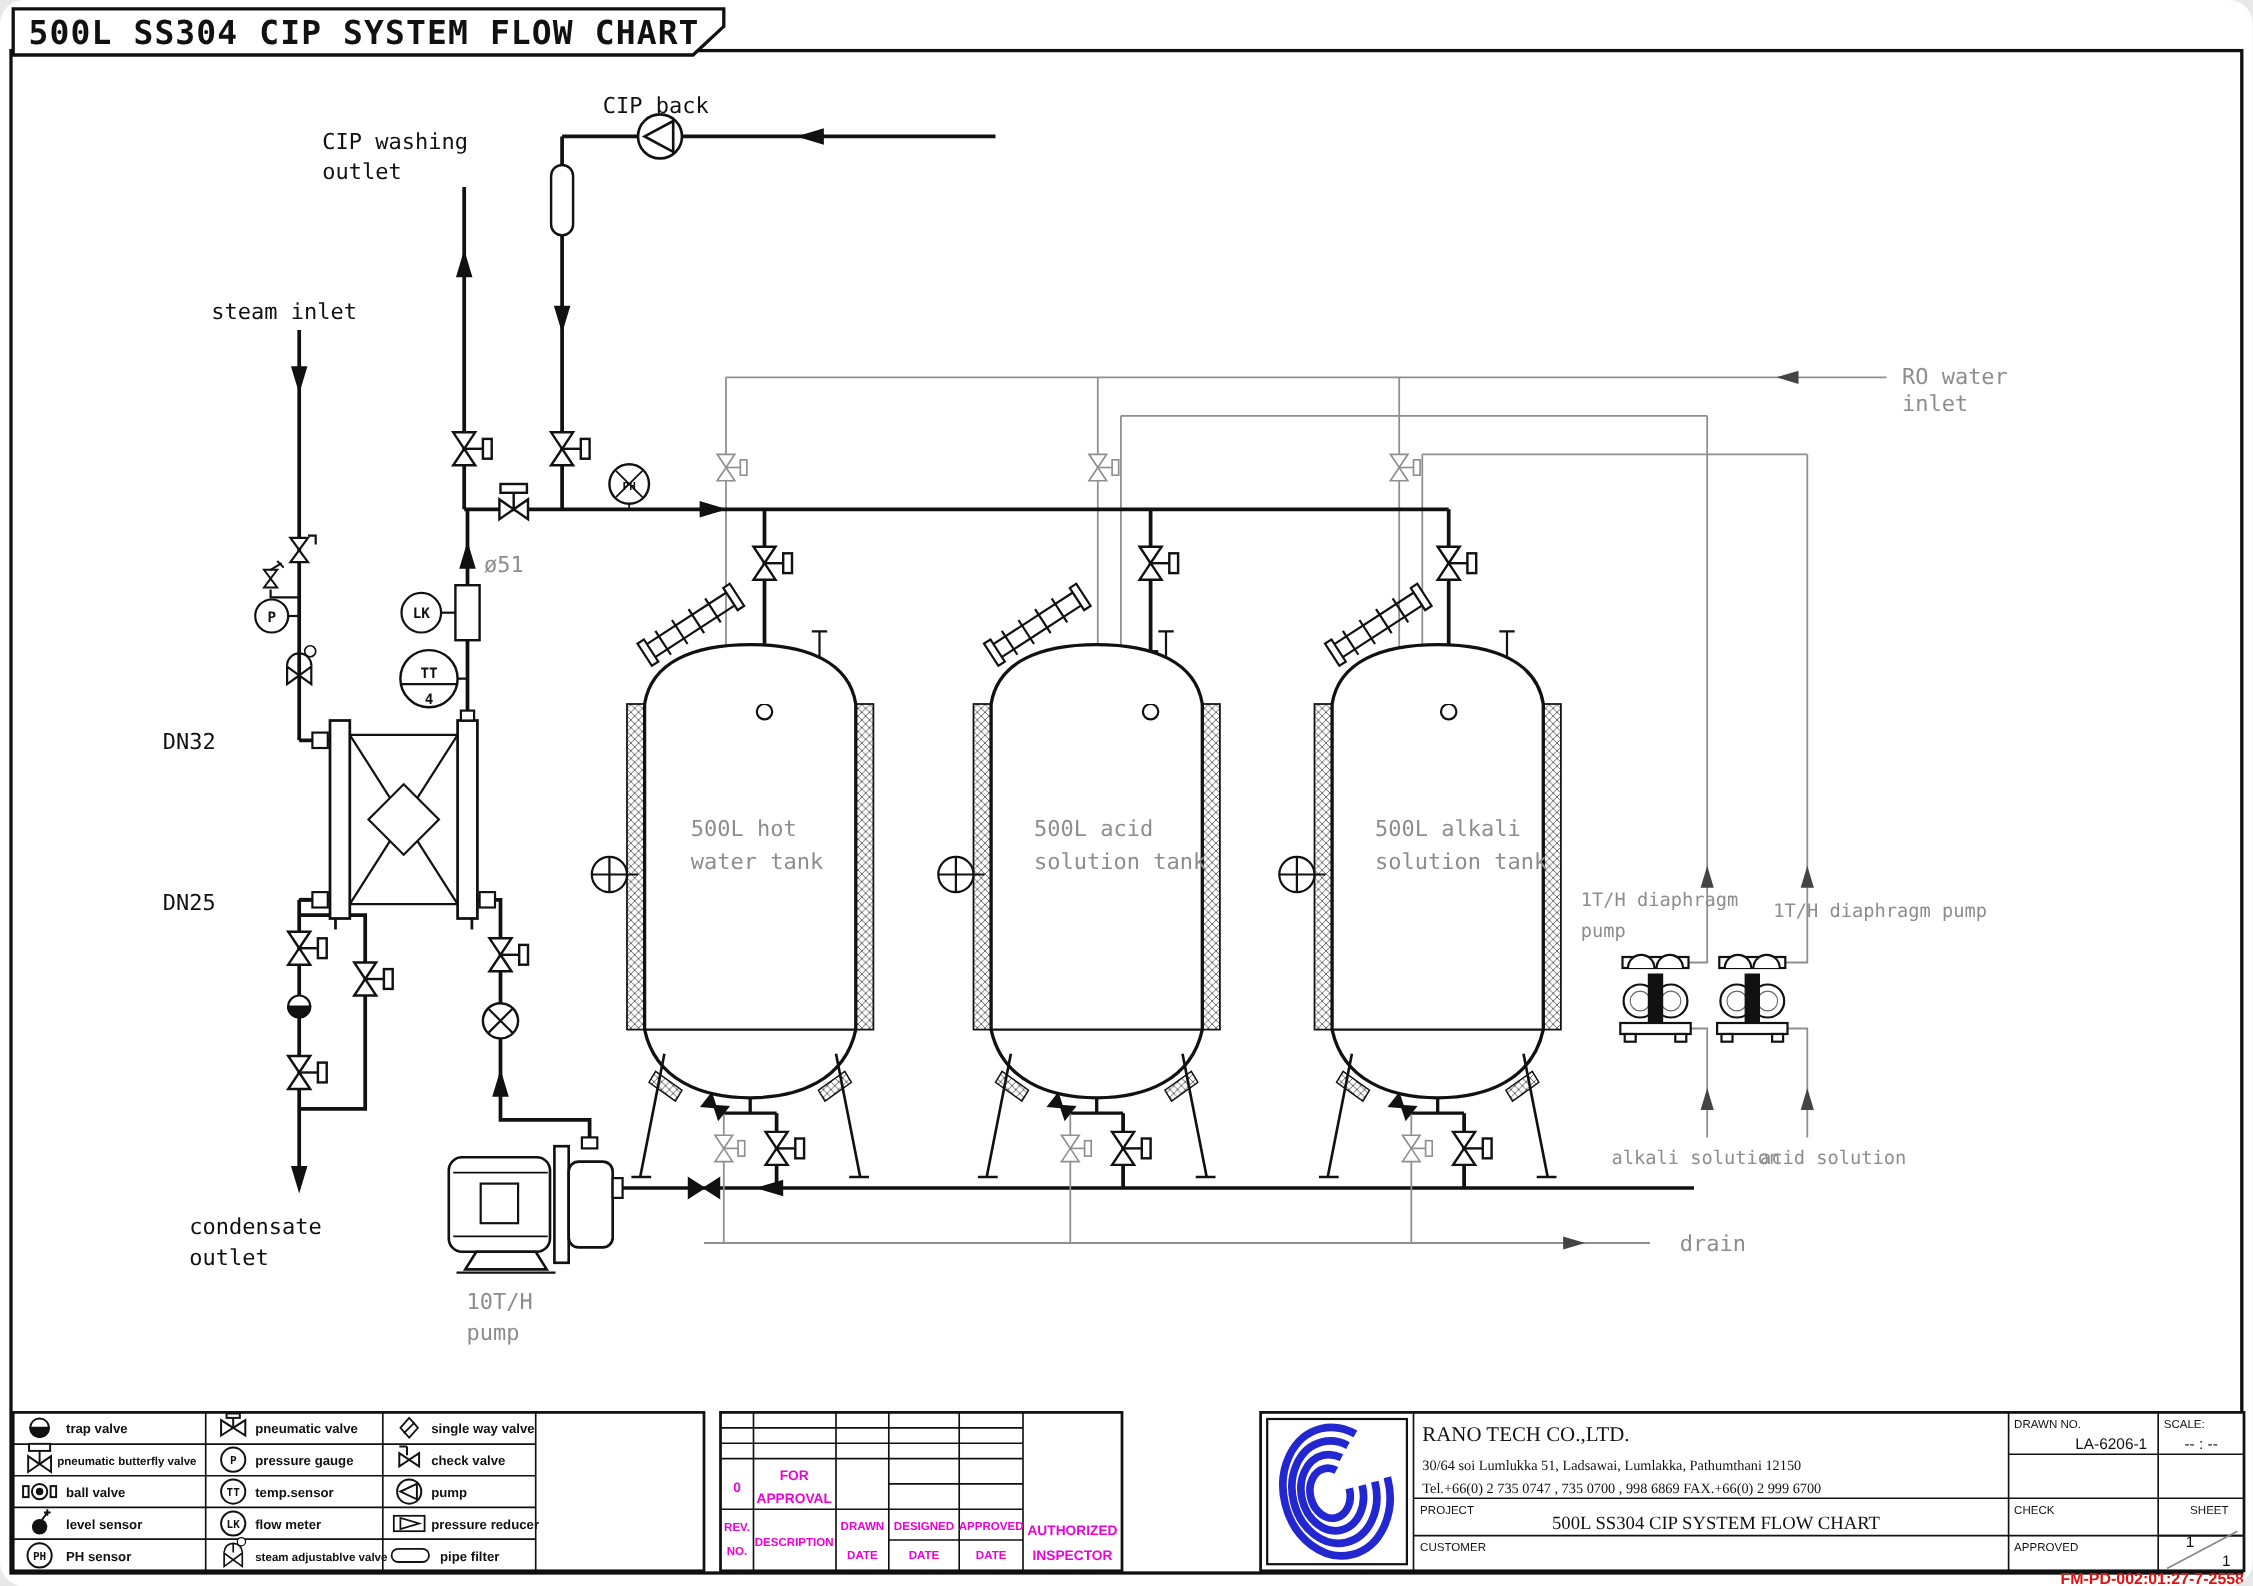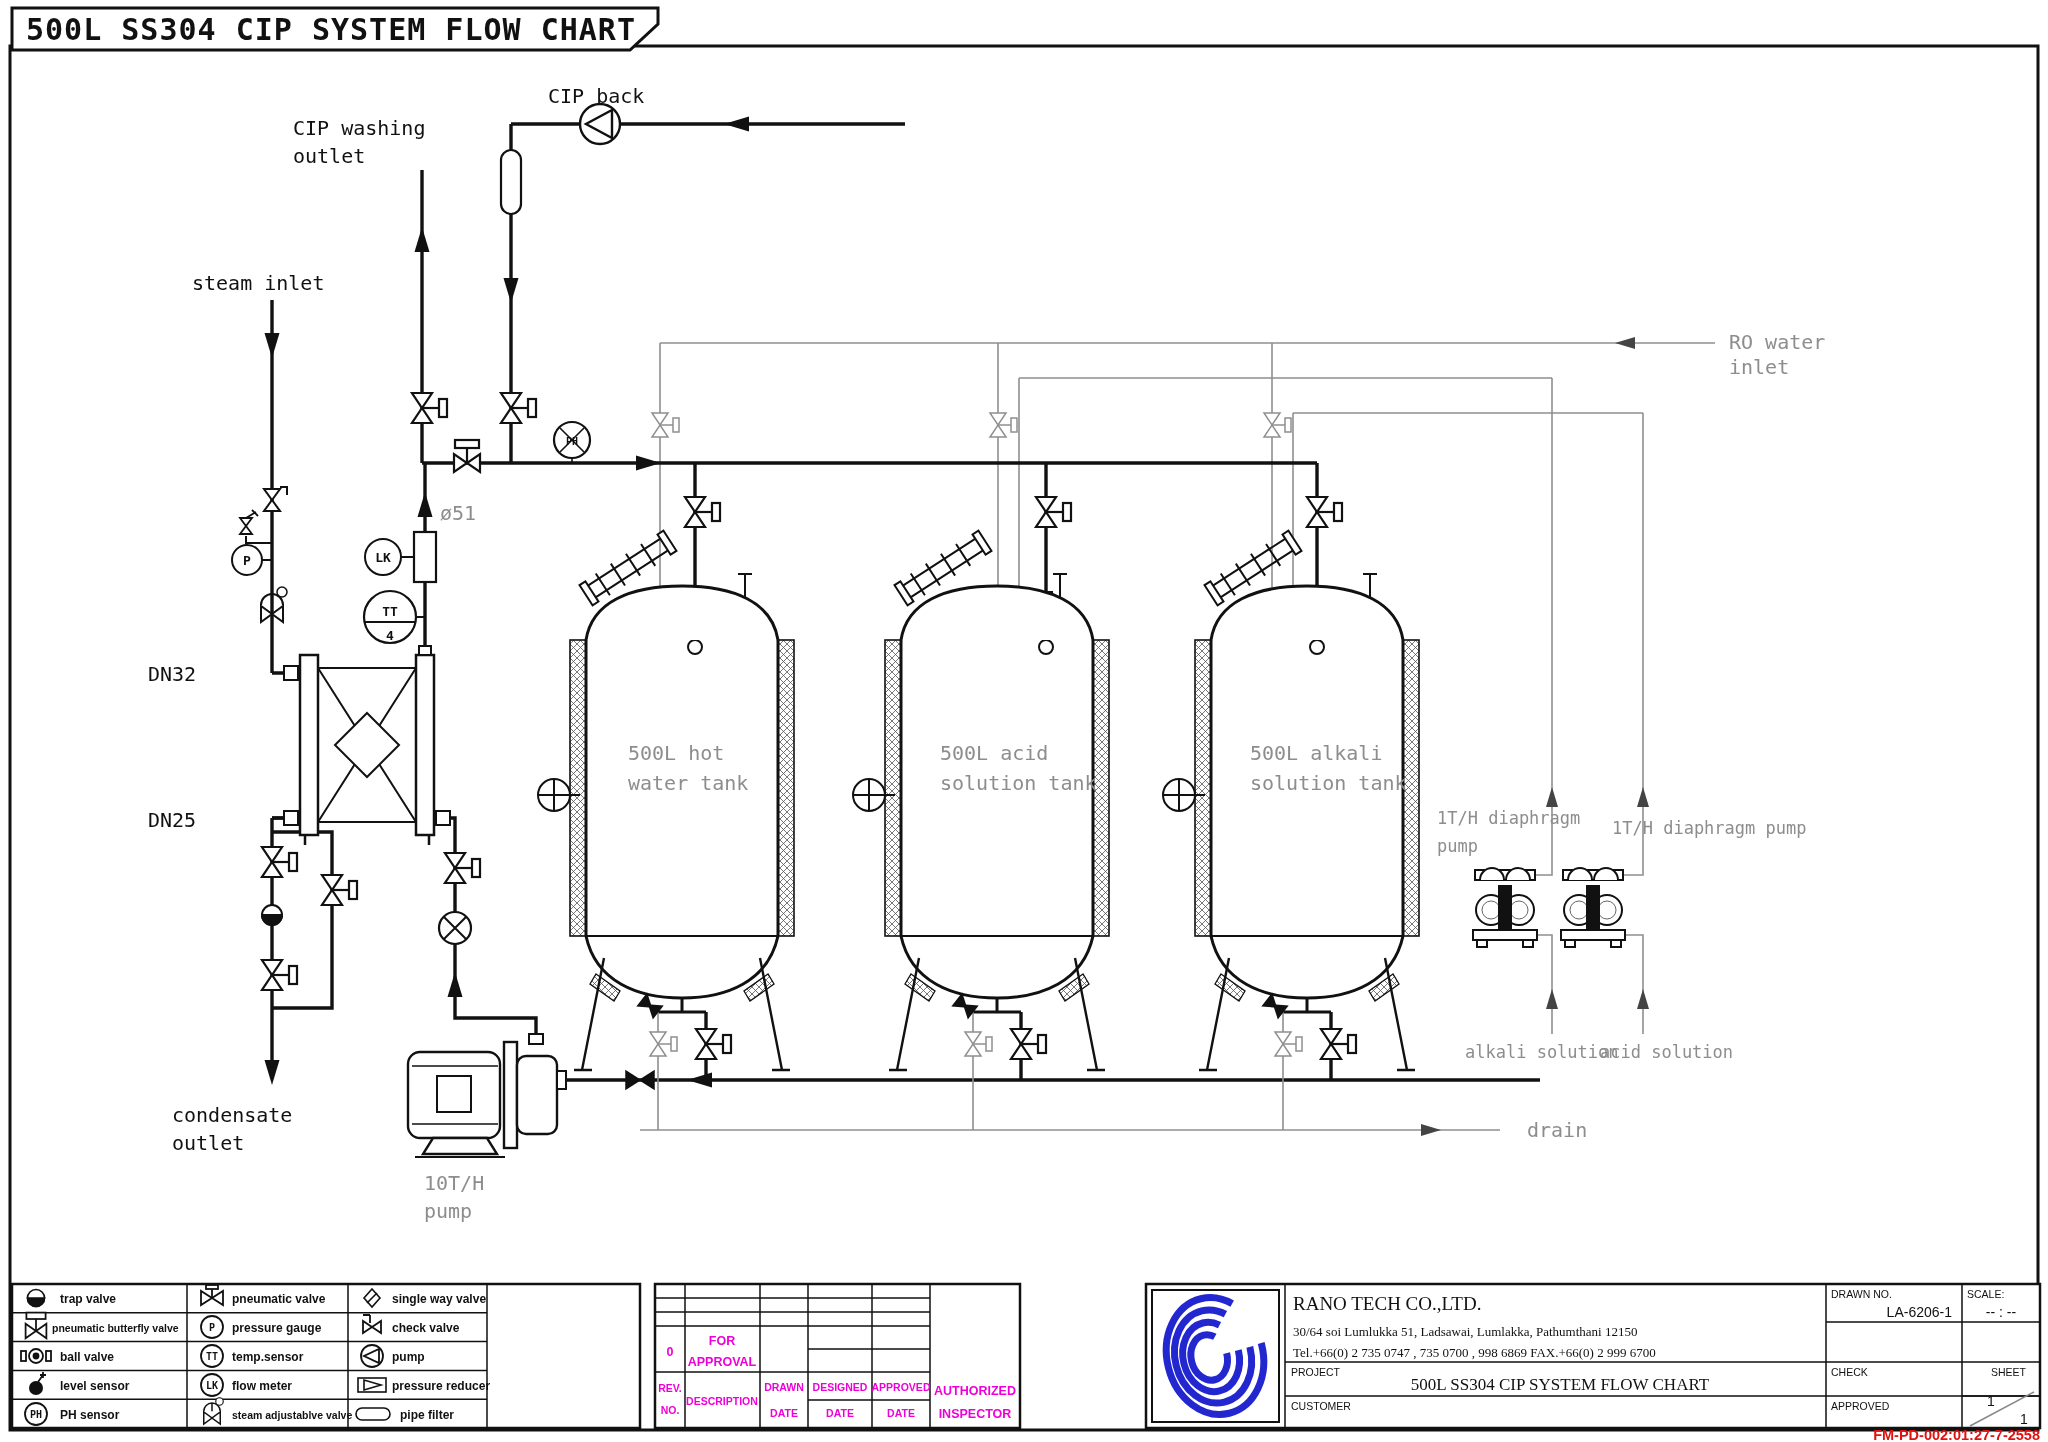--- a/index.html
+++ b/index.html
@@ -1,16 +1,16 @@
 <!DOCTYPE html>
 <html><head>
 <meta charset="utf-8">
 <style>
   html,body{margin:0;padding:0;background:#e8e8e8;}
-  #sheet{position:relative;width:2048px;height:1442px;background:#ffffff;overflow:hidden;}
+  #sheet{position:relative;width:2048px;height:1442px;background:#ffffff;overflow:hidden;border-radius:22px;}
   svg{display:block;}
   text{fill:#111;}
   .cad  {font:20px "DejaVu Sans Mono", monospace;}
   .cadg {font:20px "DejaVu Sans Mono", monospace; fill:#8d8d8d;}
   .cadsm{font:17px "DejaVu Sans Mono", monospace; fill:#8d8d8d;}
   .ttl  {font:30px "DejaVu Sans Mono", monospace; letter-spacing:1px; font-weight:bold;}
   .sym  {font:bold 13px "DejaVu Sans Mono", monospace; text-anchor:middle;}
   .symsm{font:bold 10px "DejaVu Sans Mono", monospace; text-anchor:middle;}
   .leg  {font:bold 12px "Liberation Sans", sans-serif;}
   .legsm{font:bold 10.5px "Liberation Sans", sans-serif;}

